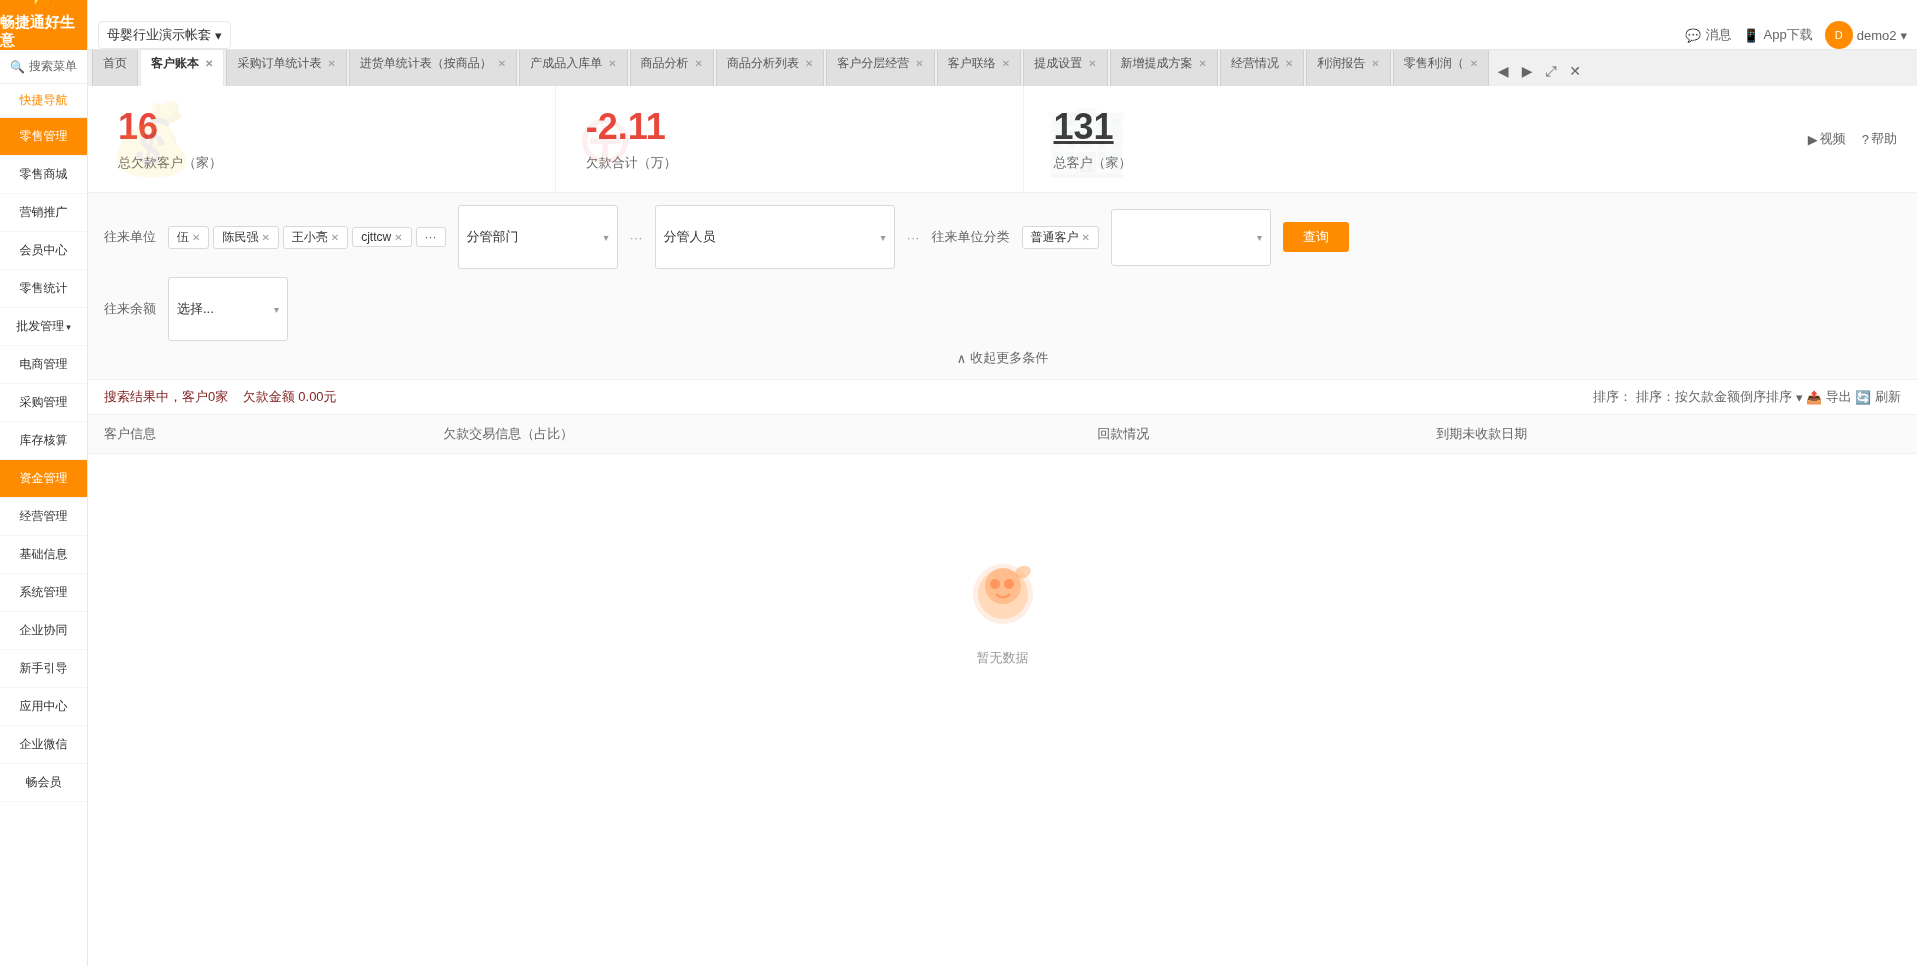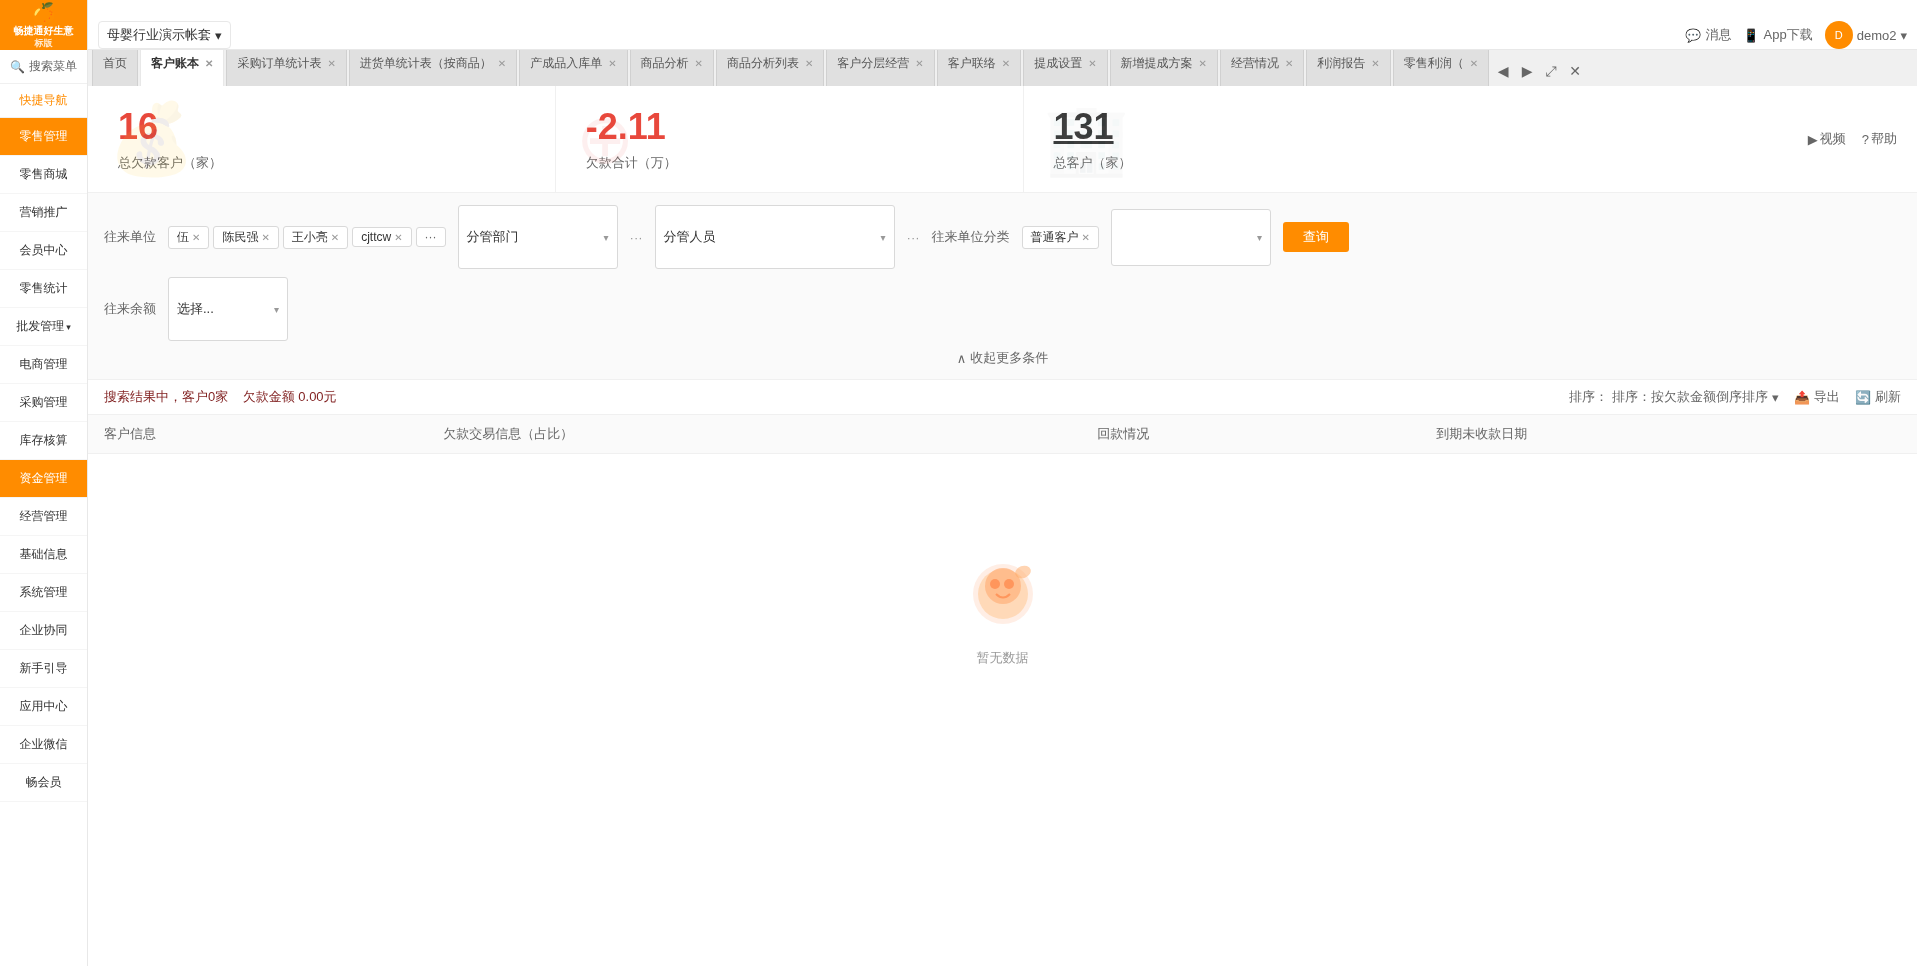--- a/index.html
+++ b/index.html
@@ -58,21 +58,21 @@
     .filter-tag .more { color: #666; }
     .filter-select { display: flex; align-items: center; gap: 4px; padding: 22px 8px; background: #fff; border: 1px solid #d9d9d9; border-radius: 3px; font-size: 13px; color: #333; cursor: pointer; min-width: 160px; }
     .filter-select-wide { min-width: 240px; }
     .filter-select .arrow { margin-left: auto; color: #999; font-size: 10px; }
     .collapse-btn { display: flex; align-items: center; gap: 4px; color: #666; font-size: 13px; cursor: pointer; justify-content: center; margin-top: 4px; }
     .query-btn { padding: 6px 20px; background: #ff8c00; color: #fff; border: none; border-radius: 3px; font-size: 13px; cursor: pointer; }
 
     
     .result-bar { padding: 8px 16px; display: flex; align-items: center; justify-content: space-between; border-bottom: 1px solid #f0f0f0; background: #fff; }
     .result-info { font-size: 13px; color: #7f1d1d; }
-    .result-actions { display: flex; align-items: center; gap: 16px; font-size: 13px; color: #666; }
+    .result-actions { display: flex; align-items: center; gap: 4px; font-size: 13px; color: #666; }
     .sort-btn { display: flex; align-items: center; gap: 4px; cursor: pointer; }
     .export-btn { display: flex; align-items: center; gap: 3px; cursor: pointer; }
     .refresh-btn { display: flex; align-items: center; gap: 3px; cursor: pointer; }
 
     
     .data-table { width: 100%; border-collapse: collapse; }
     .data-table th { padding: 10px 16px; text-align: left; font-size: 13px; font-weight: normal; color: #666; border-bottom: 1px solid #f0f0f0; background: #fafafa; }
 
     
     .empty-state { display: flex; flex-direction: column; align-items: center; justify-content: center; padding: 80px 0; color: #999; font-size: 13px; }
@@ -80,21 +80,21 @@
     .sidebar-fast-nav { padding: 8px 6px; text-align: center; font-size: 12px; color: #ff8c00; cursor: pointer; border-bottom: 1px solid #f0f0f0; }
   </style>
 </head>
 <body>
 
 <div class="app-layout">
 
   <div class="sidebar">
     <div class="sidebar-logo">
       <div class="logo-icon">🍊</div>
-      <div style="font-size:10px; line-height:1.2">畅捷通好生意</div>
+      <div style="font-size:15px; line-height:1.2">畅捷通好生意</div>
       <div style="font-size:9px; opacity:0.8">标版</div>
     </div>
     <div class="sidebar-search">
       <span>🔍</span>
       <span>搜索菜单</span>
     </div>
     <div class="sidebar-fast-nav">快捷导航</div>
 
     <div class="sidebar-nav-item active">
       <div>零售管理</div>

